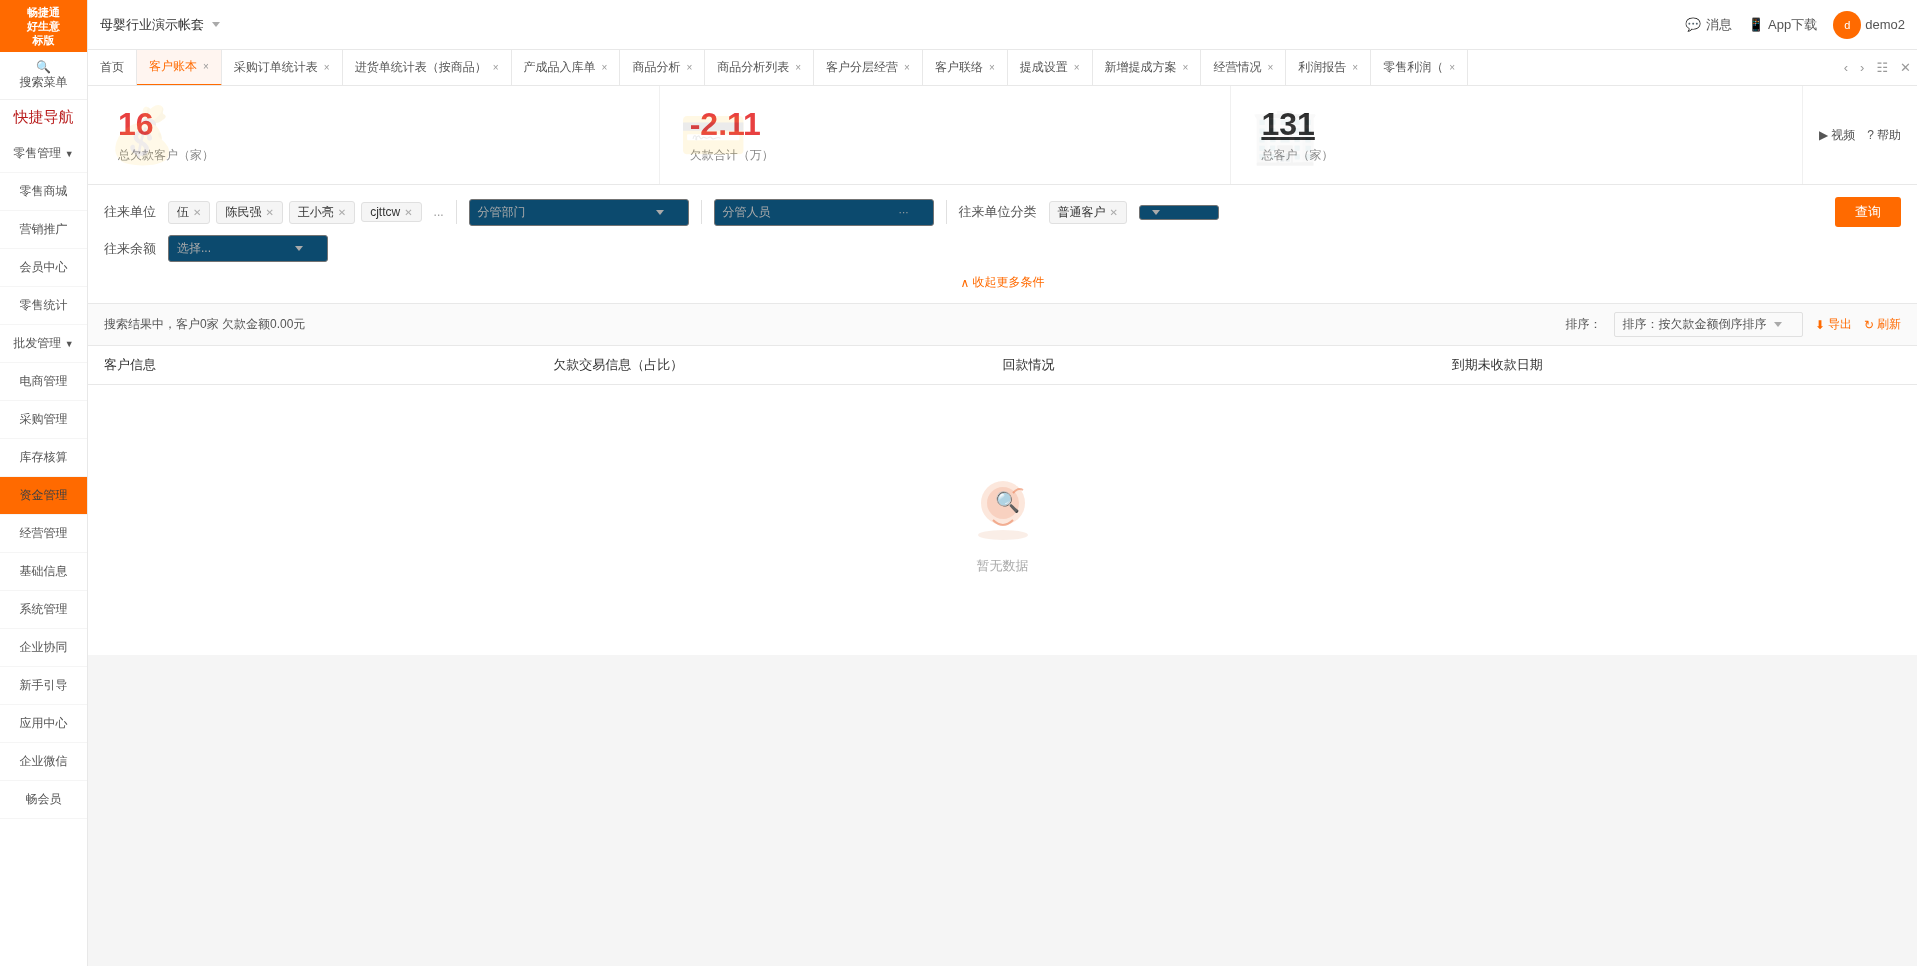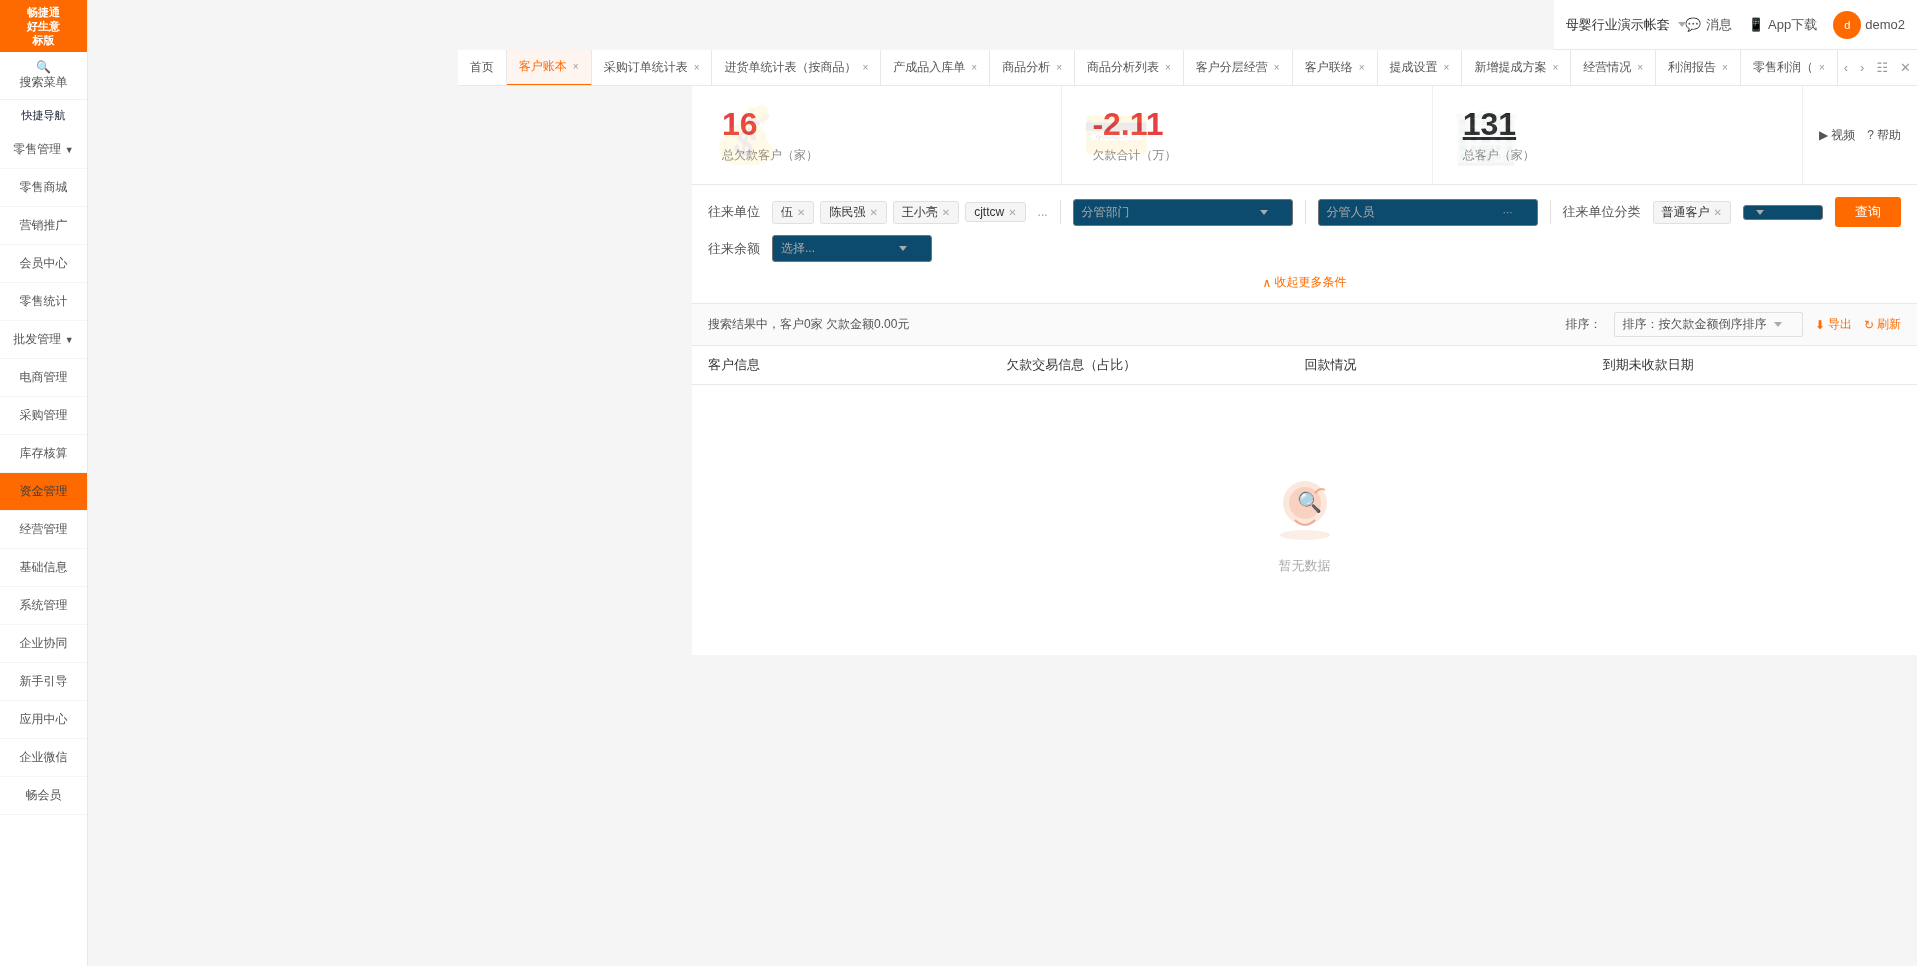--- a/index.html
+++ b/index.html
@@ -5,24 +5,24 @@
     * { box-sizing: border-box; margin: 0; padding: 0; }
     body { font-family: "Microsoft YaHei", "PingFang SC", sans-serif; font-size: 13px; background: #f5f5f5; display: flex; height: 100vh; overflow: hidden; }
 
     
     .sidebar { width: 88px; background: #fff; display: flex; flex-direction: column; border-right: 1px solid #e8e8e8; flex-shrink: 0; }
     .sidebar-logo { background: #ff6a00; padding: 26px; display: flex; align-items: center; justify-content: center; height: 50px; }
     .sidebar-logo-text { color: #fff; font-size: 11px; font-weight: bold; text-align: center; line-height: 1.3; }
     .sidebar-search { padding: 8px 6px; font-size: 12px; color: #555; text-align: center; cursor: pointer; border-bottom: 1px solid #f0f0f0; }
     .sidebar-nav-item { padding: 10px 6px; font-size: 12px; color: #555; text-align: center; cursor: pointer; border-bottom: 1px solid #f5f5f5; }
     .sidebar-nav-item.active { background: #ff6a00; color: #404040; }
-    .sidebar-quick { padding: 8px 6px; font-size: 11px; color: #0f172a; text-align: center; cursor: pointer; }
-
-    
-    .main { flex: 1; display: flex; flex-direction: column; overflow: hidden; align-items: flex-end; }
+    .sidebar-quick { padding: 8px 6px; font-size: 15px; color: #b91c1c; text-align: center; cursor: pointer; }
+
+    
+    .main { flex: 1; display: flex; flex-direction: column; overflow: hidden; }
 
     
     .topbar { height: 50px; background: #fff; display: flex; align-items: center; padding: 0 12px; border-bottom: 1px solid #e8e8e8; justify-content: space-between; }
     .topbar-left { display: flex; align-items: center; gap: 8px; }
     .topbar-selector { font-size: 13px; color: #333; display: flex; align-items: center; gap: 4px; cursor: pointer; }
     .topbar-right { display: flex; align-items: center; gap: 16px; font-size: 13px; color: #555; }
     .topbar-right-item { display: flex; align-items: center; gap: 4px; cursor: pointer; }
     .avatar { width: 28px; height: 28px; border-radius: 50%; background: #ff6a00; display: flex; align-items: center; justify-content: center; color: #fff; font-size: 11px; }
 
     

